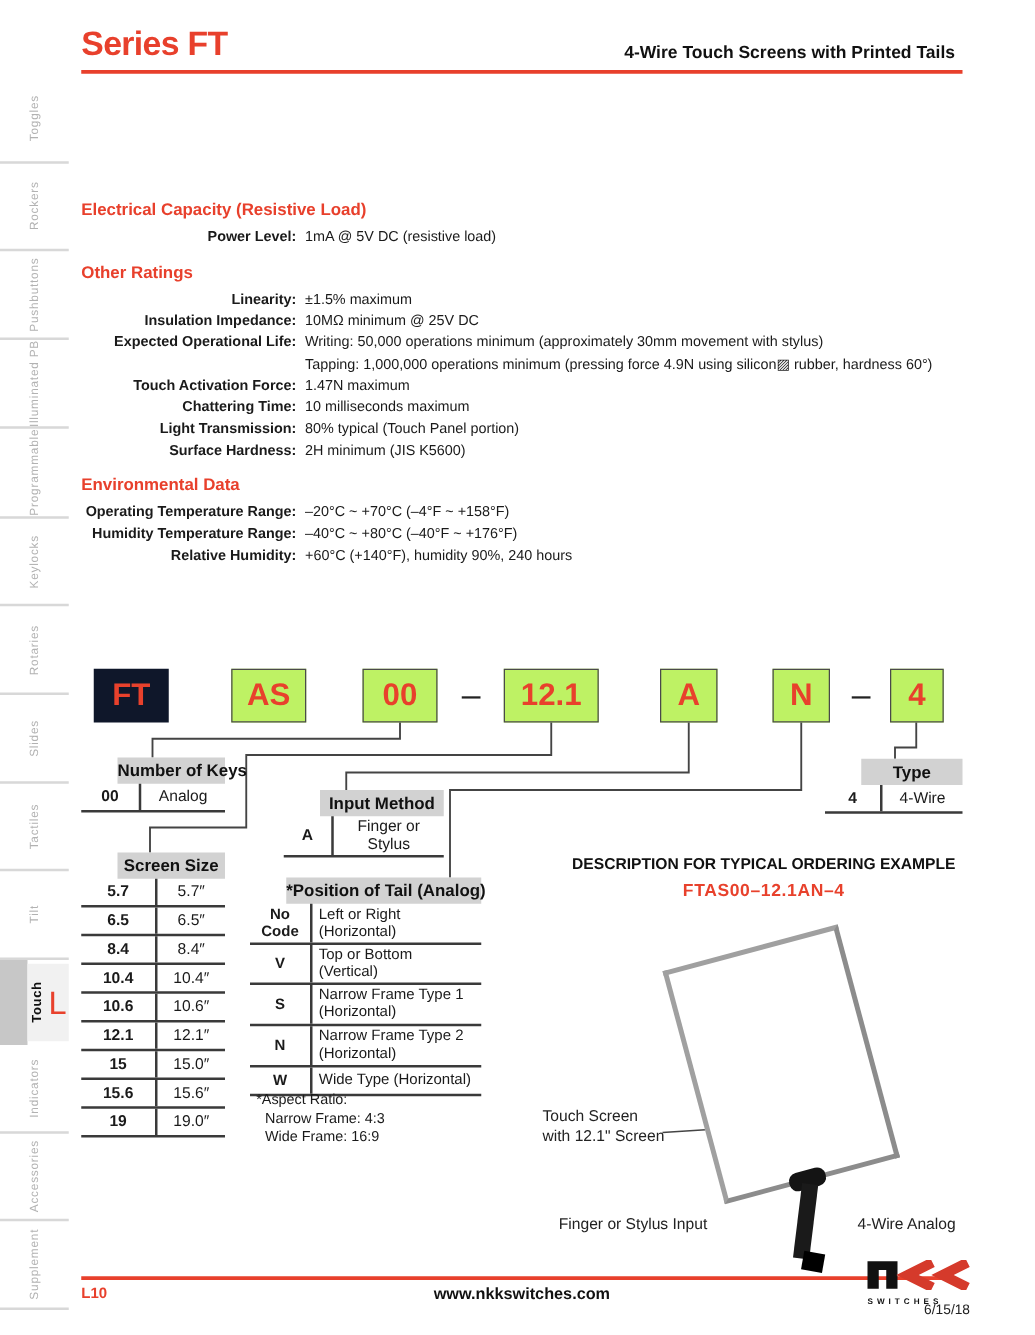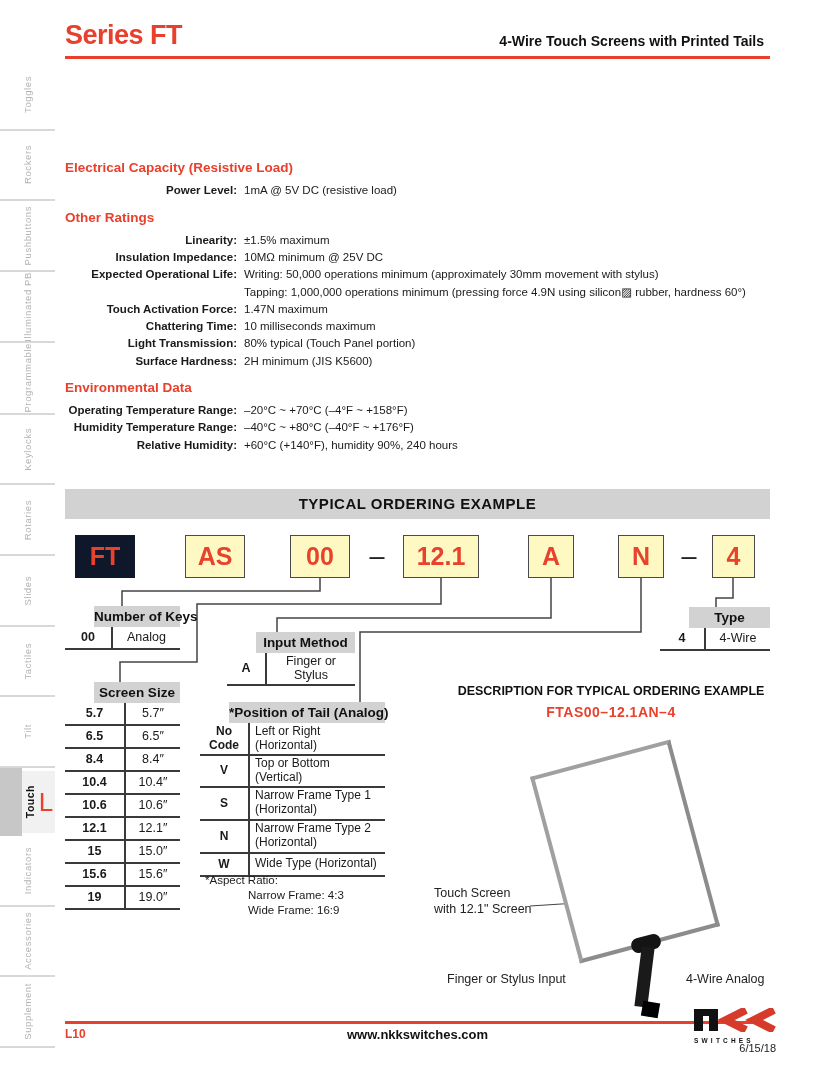--- a/index.html
+++ b/index.html
@@ -29,37 +29,37 @@
   .spec-h{font-size:13.5px;font-weight:bold;color:#e8402c;margin:8px 0 4px 0;}
   .specs .spec-h:first-child{margin-top:0;}
   .srow{display:flex;}
   .slabel{width:172px;flex:none;text-align:right;font-weight:bold;padding-right:7px;}
   .sval{white-space:pre-line;}
 
   
   .obar{position:absolute;left:65px;top:489px;width:705px;height:30px;background:#d2d2d2;
         font-size:15px;font-weight:bold;text-align:center;line-height:30px;letter-spacing:.5px;color:#111;}
   .obox{position:absolute;top:535px;height:43px;display:flex;align-items:center;justify-content:center;
-        font-size:25px;font-weight:bold;color:#e8412c;border:1.5px solid #4a4a4a;background:#fef9c3;box-sizing:border-box;}
+        font-size:25px;font-weight:bold;color:#e8412c;border:1.5px solid #4a4a4a;background:#bef264;box-sizing:border-box;}
   .obox.plain{border:none;background:#0f172a;}
   .obox.dash{border:none;background:none;color:#222;font-weight:normal;font-size:27px;}
 
   svg.lines{position:absolute;left:0;top:0;pointer-events:none;}
 
   .otable{position:absolute;font-size:12.5px;}
   .ot-head{background:#d2d2d2;font-weight:bold;text-align:center;font-size:13.5px;padding:3px 0;color:#111;white-space:nowrap;margin-left:29px;}
   .ot-row{display:flex;border-bottom:2px solid #3a3a3a;min-height:21px;align-items:stretch;}
   .ot-row.h2{min-height:31px;}
   .ot-code{flex:none;display:flex;align-items:center;justify-content:center;text-align:center;
            font-weight:bold;border-right:2px solid #3a3a3a;padding:1px 2px;line-height:1.1;}
   .ot-val{flex:1;display:flex;align-items:center;padding:1px 5px;line-height:1.15;}
   .ot-val.ctr{justify-content:center;text-align:center;}
 
   .footnote{position:absolute;left:205px;top:873px;font-size:11.5px;line-height:1.3;}
-  .footnote .fn-ind{padding-left:7px;margin-left:36px;}
+  .footnote .fn-ind{padding-left:7px;}
 
   
   .desc-title{position:absolute;left:450px;top:684px;width:322px;text-align:center;font-size:12.5px;font-weight:bold;color:#111;}
   .desc-pn{position:absolute;left:450px;top:704px;width:322px;text-align:center;font-size:14px;font-weight:bold;color:#e8412c;letter-spacing:.5px;}
   .dlabel{position:absolute;font-size:12.5px;line-height:1.25;white-space:pre-line;color:#222;}
   .screen{position:absolute;left:530px;top:777px;width:145px;height:193px;background:#fff;
           border:4px solid #a0a0a0;border-right-color:#8c8c8c;border-bottom-color:#8c8c8c;
           transform:rotate(-15deg);transform-origin:0 0;box-sizing:border-box;}
   .tail-stub{position:absolute;left:631px;top:936px;width:30px;height:15px;background:#141414;border-radius:7px;transform:rotate(-15deg);}
   .tail-ribbon{position:absolute;left:638px;top:947px;width:13px;height:60px;background:#1a1a1a;transform:rotate(7deg);}
@@ -177,21 +177,20 @@
     <div class="srow">
         <span class="slabel">Humidity Temperature Range:</span>
         <span class="sval">–40°C ~ +80°C (–40°F ~ +176°F)</span>
       </div>
     <div class="srow">
         <span class="slabel">Relative Humidity:</span>
         <span class="sval">+60°C (+140°F), humidity 90%, 240 hours</span>
       </div>
   </div>
 
-  <div class="obar">TYPICAL ORDERING EXAMPLE</div>
 
   <div class="obox plain" style="left:75px;width:60px;">FT</div>
   <div class="obox" style="left:185px;width:60px;">AS</div>
   <div class="obox" style="left:290px;width:60px;">00</div>
   <div class="obox dash" style="left:353px;width:48px;">–</div>
   <div class="obox" style="left:403px;width:76px;">12.1</div>
   <div class="obox" style="left:528px;width:46px;">A</div>
   <div class="obox" style="left:618px;width:46px;">N</div>
   <div class="obox dash" style="left:666px;width:46px;">–</div>
   <div class="obox" style="left:712px;width:43px;">4</div>

